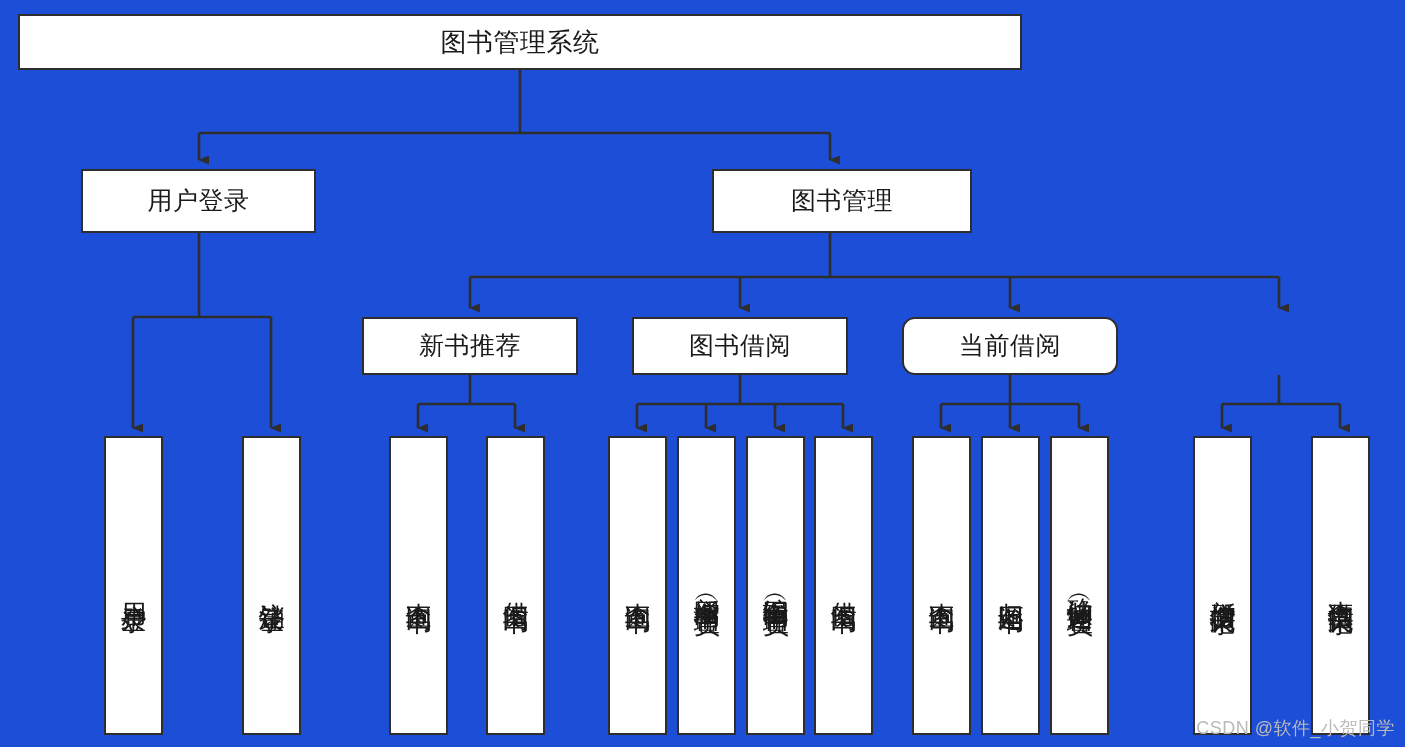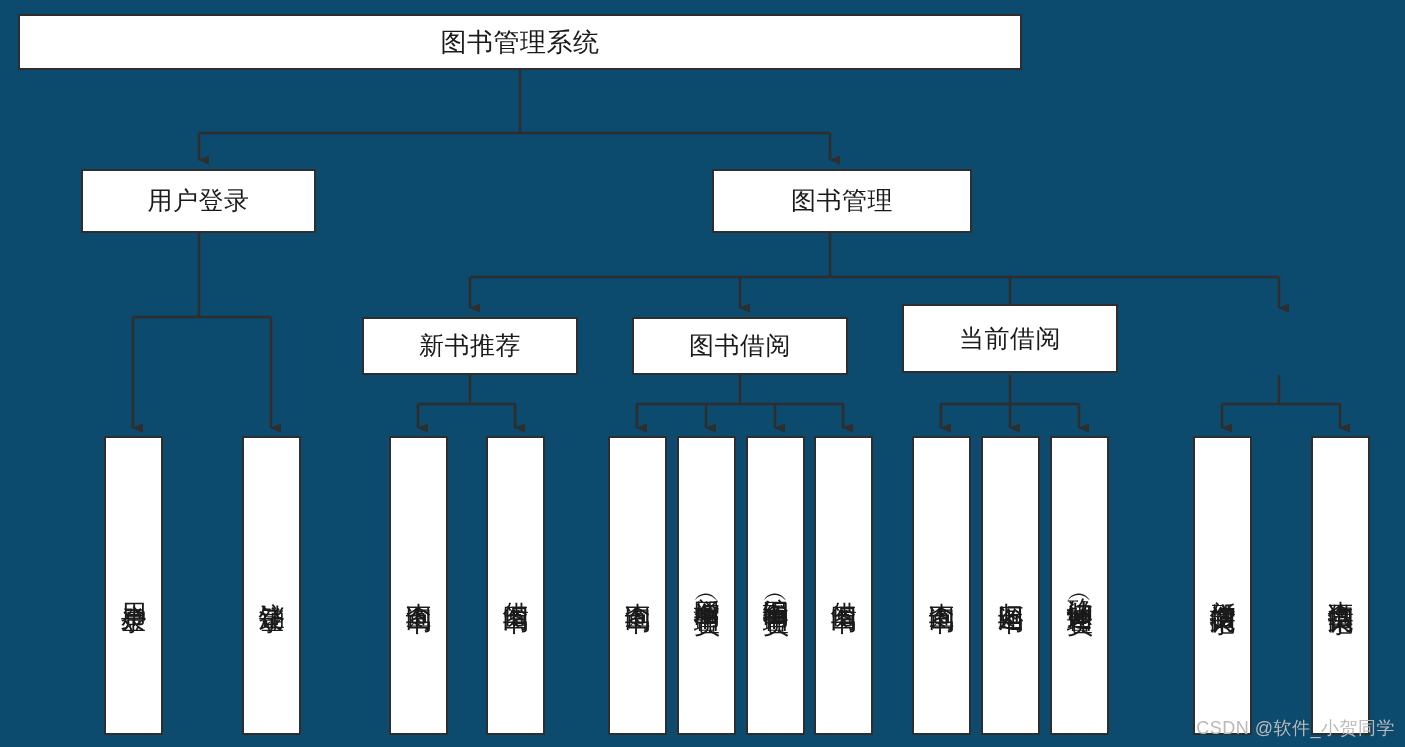--- a/index.html
+++ b/index.html
@@ -10,21 +10,21 @@
   body {
     width: 1405px;
     height: 747px;
     font-family: "Liberation Sans", "DejaVu Sans", sans-serif;
     overflow: hidden;
   }
   #diagram {
     position: relative;
     width: 1405px;
     height: 747px;
-    background: #0c4a6e;
+    background: #1d4ed8;
   }
   #edges {
     position: absolute;
     left: 0;
     top: 0;
     width: 1405px;
     height: 747px;
     pointer-events: none;
   }
   .node {
@@ -146,21 +146,21 @@
   </div>
 
   <div class="node h" style="left:362px; top:317px; width:216px; height:58px;">
     <span class="node-label">新书推荐</span>
   </div>
 
   <div class="node h" style="left:632px; top:317px; width:216px; height:58px;">
     <span class="node-label">图书借阅</span>
   </div>
 
-  <div class="node h" style="left:902px; top:304px; width:216px; height:69px;">
+  <div class="node h" style="left:902px; top:317px; width:216px; height:58px;border-radius:13px;">
     <span class="node-label">当前借阅</span>
   </div>
 
 
   <div class="node v" style="left:104px; top:436px; width:59px; height:299px;">
     <span class="node-label">用户登录</span>
   </div>
 
   <div class="node v" style="left:242px; top:436px; width:59px; height:299px;">
     <span class="node-label">注销登录</span>

